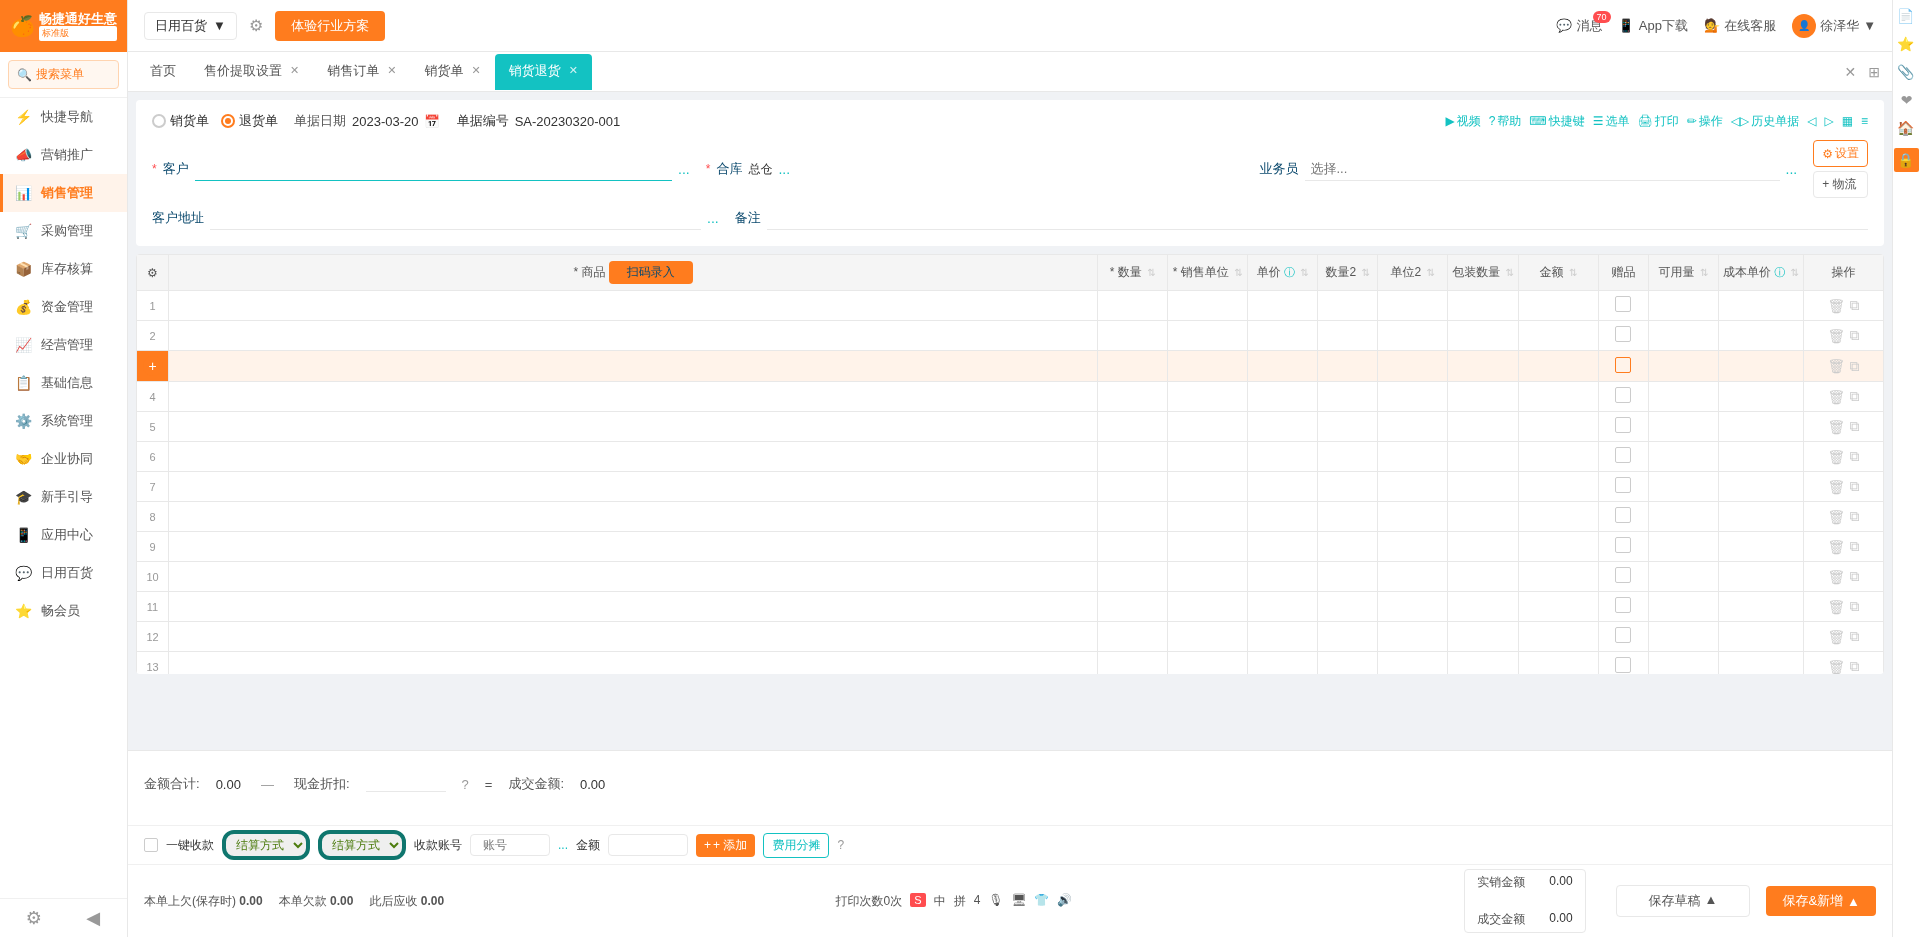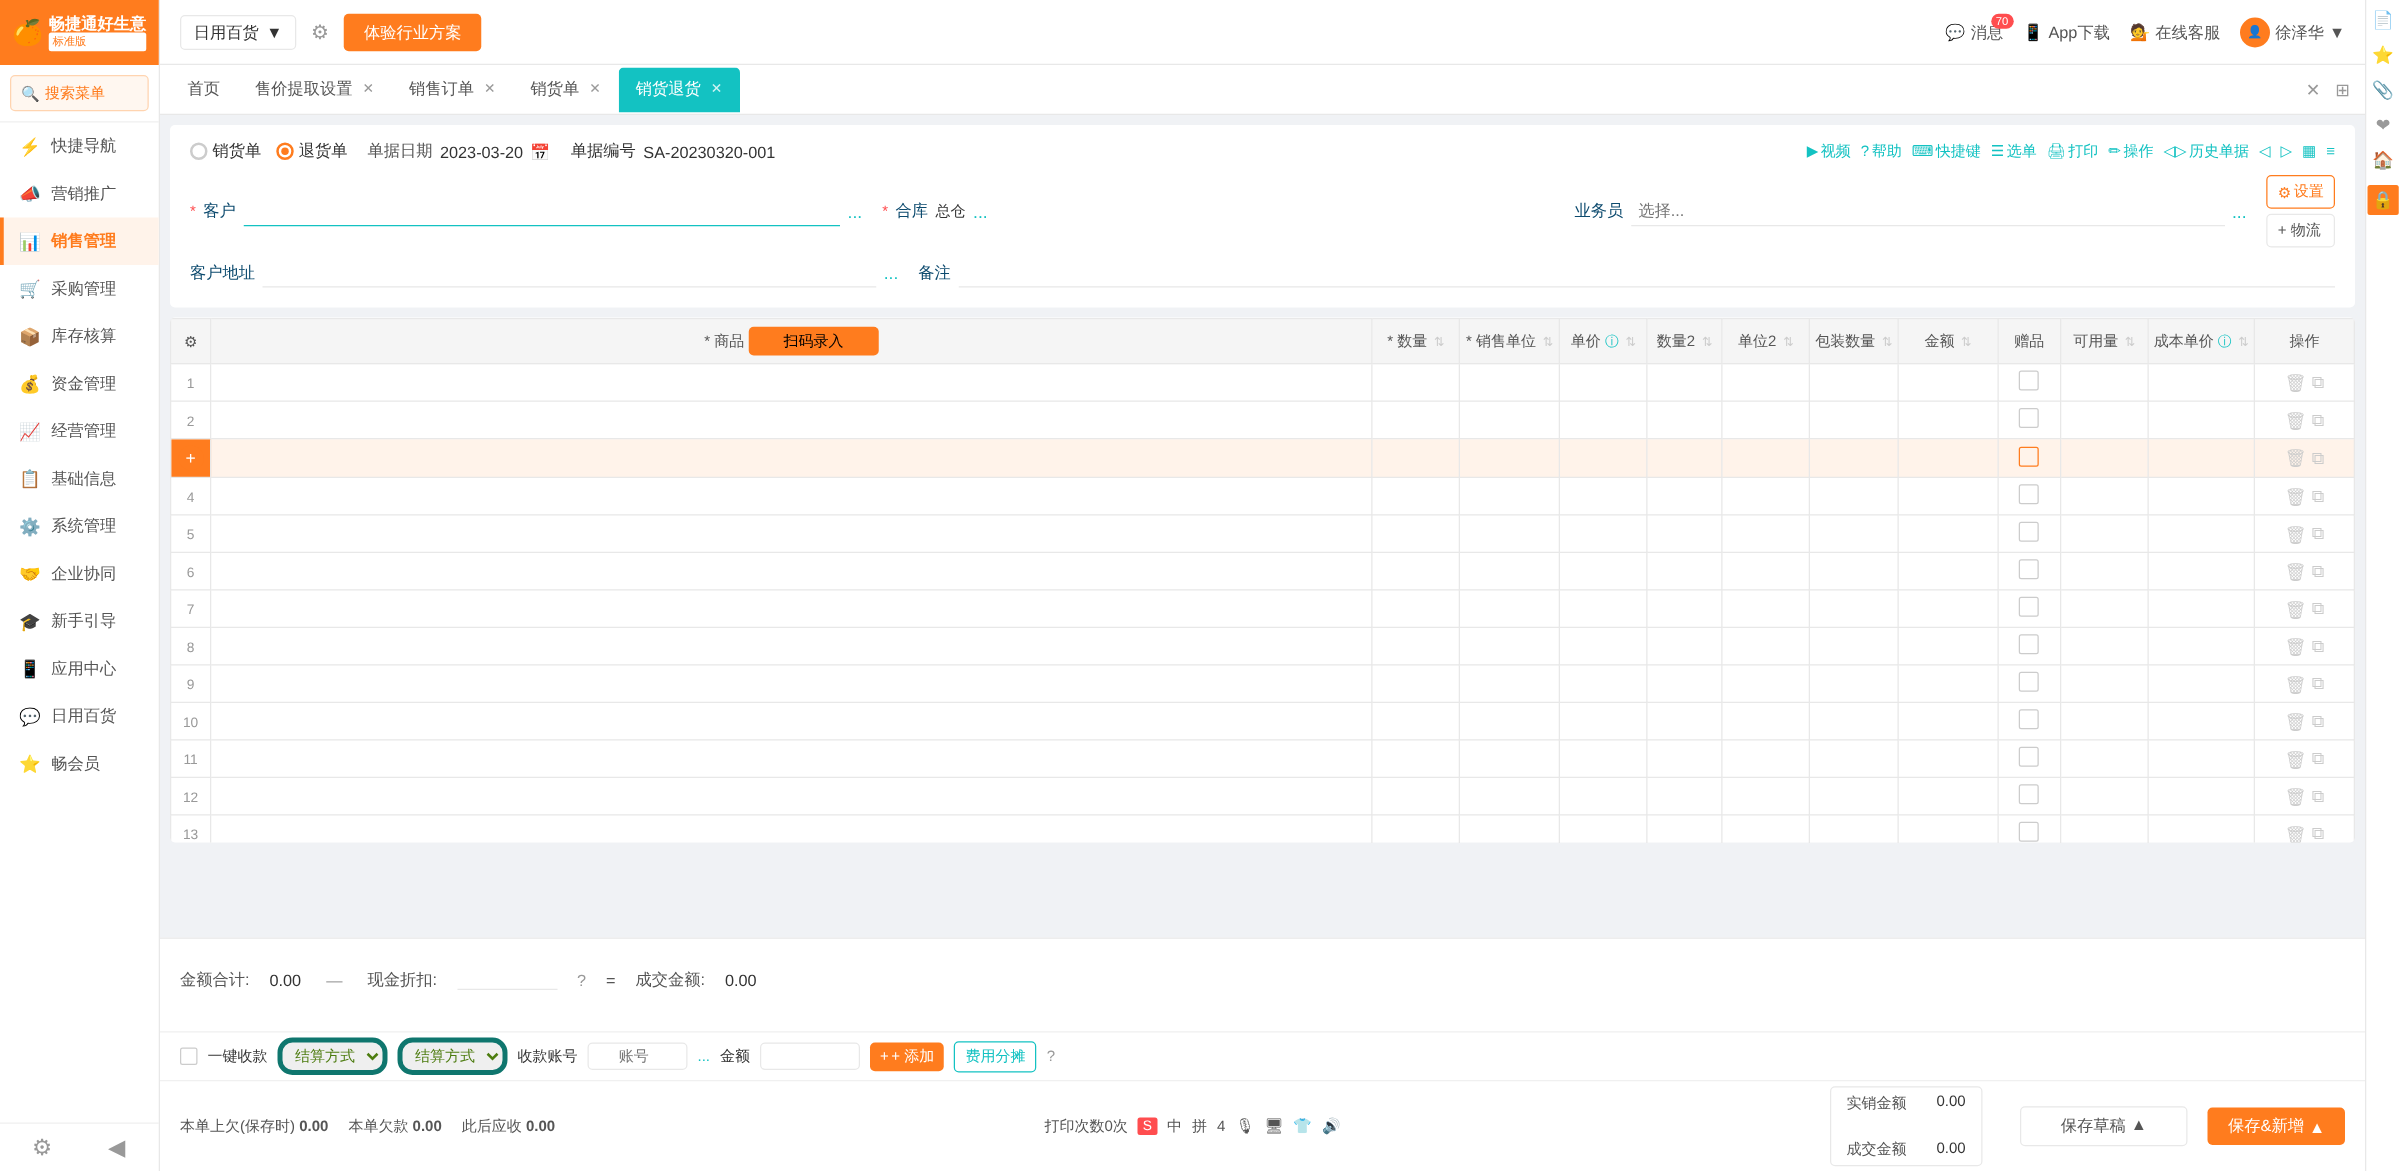--- a/index.html
+++ b/index.html
@@ -54,48 +54,48 @@
     .form-actions-right { margin-left: auto; display: flex; gap: 8px; align-items: center; }
     .form-action-link { color: #13c2c2; font-size: 12px; cursor: pointer; display: flex; align-items: center; gap: 2px; }
     .field-label { color: #0c4a6e; font-size: 13px; white-space: nowrap; }
     .field-input { flex: 1; border: none; border-bottom: 1px solid #e8e8e8; padding: 4px 6px; font-size: 13px; color: #333; background: transparent; }
     .field-dots { color: #13c2c2; cursor: pointer; font-size: 14px; }
     .form-right-btn { border: 1px solid #e8e8e8; background: #fff; border-radius: 4px; padding: 4px 8px; font-size: 12px; cursor: pointer; color: #555; text-align: center; display: flex; align-items: center; gap: 2px; }
     .form-right-btn.orange { border-color: #ff7c1e; color: #ff7c1e; }
 
     
     .table-container { background: #fff; border-radius: 4px; overflow: hidden; }
-    .scan-btn { background: #ff7c1e; color: #000000; border: none; border-radius: 4px; padding: 3px 28px; font-size: 12px; cursor: pointer; font-family: Liberation Serif, serif; }
+    .scan-btn { background: #ff7c1e; color: #0c4a6e; border: none; border-radius: 4px; padding: 3px 18px; font-size: 12px; cursor: pointer; font-family: Liberation Serif, serif; }
 
     table { width: 100%; border-collapse: collapse; font-size: 12px; }
     thead tr { background: #f5f5f5; }
     th { padding: 6px 4px; text-align: center; border: 1px solid #e8e8e8; color: #555; font-weight: 500; white-space: nowrap; }
     th .sort-arrows { color: #ccc; font-size: 10px; margin-left: 2px; cursor: pointer; }
     td { padding: 5px 4px; text-align: center; border: 1px solid #e8e8e8; color: #333; height: 30px; }
     tr.row-active td { background: #fff3ea; }
     tr.row-active td:first-child { background: #ff7c1e; color: #fff; }
     .row-num { color: #999; font-size: 11px; }
     .row-add-btn { width: 20px; height: 20px; border-radius: 50%; background: #ff7c1e; color: #fff; display: inline-flex; align-items: center; justify-content: center; font-size: 14px; cursor: pointer; }
     .checkbox-cell { width: 16px; height: 16px; border: 1px solid #ccc; border-radius: 2px; display: inline-block; cursor: pointer; }
     .row-actions { display: flex; gap: 4px; justify-content: center; align-items: center; }
     .action-icon { color: #ccc; cursor: pointer; font-size: 14px; }
     .bottom-row1 { display: flex; align-items: center; gap: 16px; font-size: 13px; margin-bottom: 8px; }
     .amount-label { color: #555; }
     .amount-dash { color: #999; margin: 0 4px; }
     .amount-value { color: #333; font-weight: 500; }
     .bottom-row2 { display: flex; align-items: center; gap: 8px; font-size: 12px; }
     .bottom-checkbox { width: 14px; height: 14px; border: 1px solid #ccc; border-radius: 2px; display: inline-block; cursor: pointer; }
     .bottom-select { border: 4px solid #0f766e; border-radius: 12px; padding: 3px 6px; font-size: 12px; color: #4d7c0f; }
-    .bottom-input { border: 1px solid #e8e8e8; border-radius: 4px; padding: 3px 24px; font-size: 12px; width: 80px; }
+    .bottom-input { border: 1px solid #e8e8e8; border-radius: 4px; padding: 3px 12px; font-size: 12px; width: 80px; }
     .add-btn-sm { background: #ff7c1e; color: #fff; border: none; border-radius: 4px; padding: 3px 8px; font-size: 12px; cursor: pointer; display: flex; align-items: center; gap: 2px; }
     .feefen-btn { border: 1px solid #13c2c2; color: #13c2c2; background: #fff; border-radius: 4px; padding: 3px 8px; font-size: 12px; cursor: pointer; }
 
     
     .status-bar { background: #fff; border-top: 1px solid #e8e8e8; padding: 6px 16px; display: flex; align-items: center; gap: 16px; font-size: 12px; color: #555; }
-    .status-bar-right { margin-left: auto; display: flex; align-items: center; gap: 8px; }
+    .status-bar-right { margin-left: auto; display: flex; align-items: flex-start; gap: 8px; }
     .btn-save-draft { border: 1px solid #e8e8e8; background: #fff; border-radius: 4px; padding: 6px 32px; font-size: 13px; cursor: pointer; color: #555; display: flex; gap: 4px; margin-left: 14px; }
     .btn-save-new { background: #ff7c1e; color: #fff; border: none; border-radius: 4px; padding: 6px 16px; font-size: 13px; cursor: pointer; display: flex; align-items: center; gap: 4px; }
 
     
     .right-panel { width: 28px; background: #fff; border-left: 1px solid #e8e8e8; display: flex; flex-direction: column; align-items: center; padding: 8px 0; gap: 12px; }
     .right-panel-icon { color: #999; font-size: 14px; cursor: pointer; writing-mode: horizontal-tb; }
     .summary-row { display: flex; justify-content: space-between; gap: 24px; }
     .summary-label { color: #555; }
     .summary-value { color: #333; font-weight: 500; }
 

